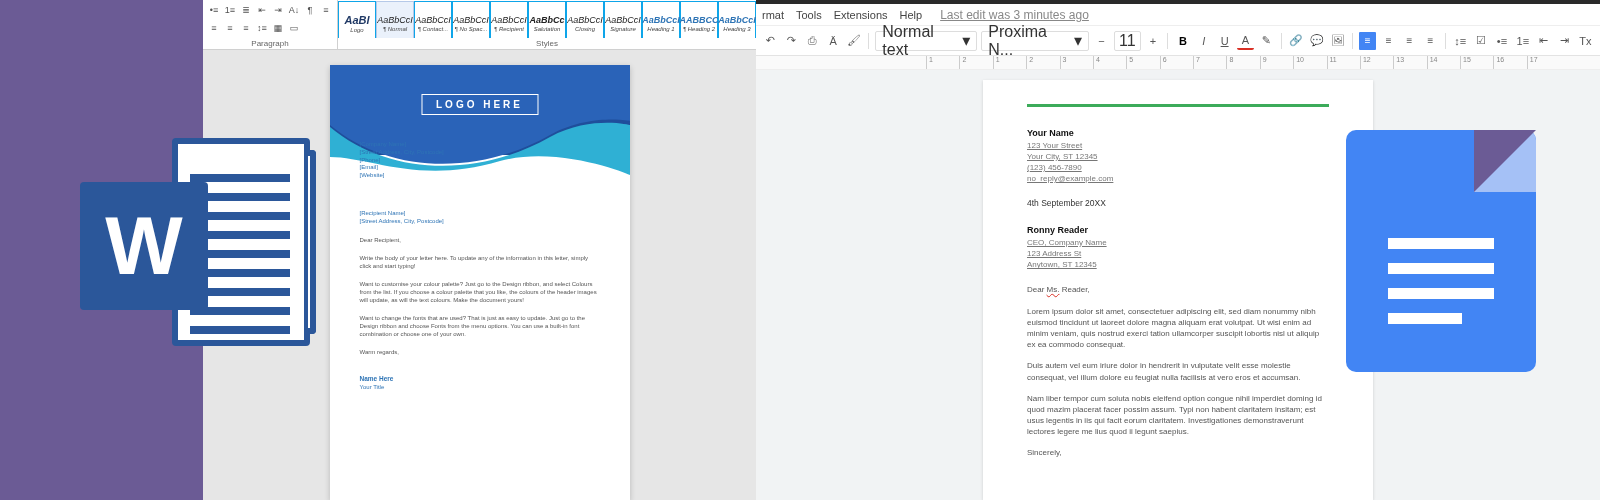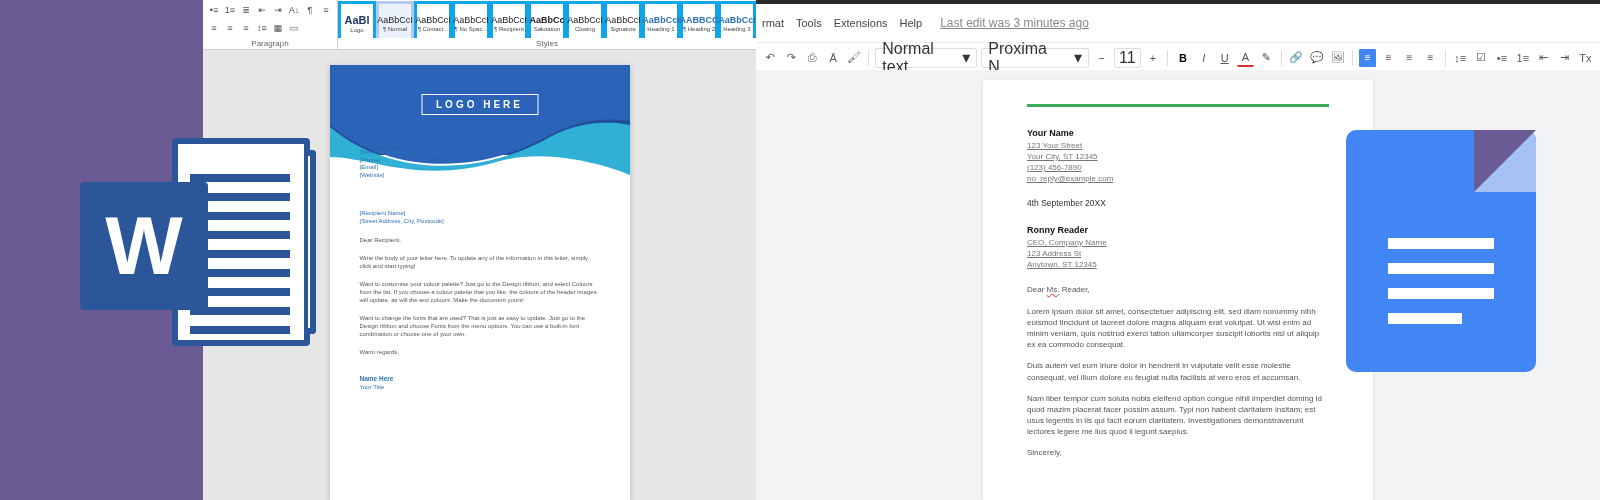--- a/index.html
+++ b/index.html
@@ -7,21 +7,21 @@
 
   
   .word-app { position: absolute; left: 203px; top: 0; width: 553px; height: 500px; background: #e6e6e6; }
   .word-ribbon { background: #fff; height: 50px; width: 100%; display: flex; border-bottom: 1px solid #d0d0d0; }
   .ribbon-group-para { width: 160px; border-right: 1px solid #d0d0d0; display: flex; flex-direction: column; }
   .ribbon-para-icons { flex: 1; display: flex; flex-wrap: wrap; gap: 2px; padding: 2px 4px; align-items: center; }
   .ribbon-icon { width: 14px; height: 14px; display: inline-flex; align-items: center; justify-content: center; color: #505050; font-size: 9px; }
   .ribbon-group-label { text-align: center; font-size: 8px; color: #666; padding: 1px 0; }
   .ribbon-group-styles { flex: 1; display: flex; flex-direction: column; }
   .styles-row { flex: 1; display: flex; padding-top: 1px; gap: 0; overflow: hidden; }
-  .style-box { width: 38px; height: 44px; border: 3px solid #0ea5e9; display: flex; flex-direction: column; align-items: center; justify-content: center; font-size: 8px; color: #333; }
+  .style-box { width: 38px; height: 44px; border: 1px solid #0ea5e9; display: flex; flex-direction: column; align-items: center; justify-content: center; font-size: 8px; color: #333; font-style: italic; }
   .style-box.logo .prev { font-weight: 700; font-size: 11px; color:#1f3864; }
   .style-box .prev { font-size: 9px; color: #222; }
   .style-box .lbl  { font-size: 6px; color: #444; margin-top: 1px; white-space: nowrap; }
   .style-box.normal { border-color: #b5c9e8; background: #eaf1fb; }
   .style-box.heading1 .prev { color:#2e74b5; font-weight:600; }
   .style-box.heading2 .prev { color:#2e74b5; font-weight:600; }
 
   .word-canvas { position: absolute; top: 50px; left: 0; right: 0; bottom: 0; background: #e6e6e6; display: flex; justify-content: center; padding-top: 15px; }
   .word-page { width: 300px; background: #fff; box-shadow: 0 2px 6px rgba(0,0,0,0.2); position: relative; font-size: 7px; color: #444; }
   .wp-header { height: 122px; position: relative; overflow: hidden; }
@@ -31,21 +31,21 @@
   .wp-sender { color: #2e74b5; font-size: 6px; line-height: 1.3; margin-top: -52px; position: relative; }
   .wp-sender div { white-space: nowrap; }
   .wp-recipient { color: #2e74b5; font-size: 6px; margin-top: 30px; line-height: 1.3; }
   .wp-para { font-size: 6px; margin-top: 10px; color: #555; }
   .wp-sign-name { color: #2e74b5; font-size: 6.5px; font-weight: 600; margin-top: 18px; }
   .wp-sign-title { color: #2e74b5; font-size: 6px; }
 
   
   .gdocs-app { position: absolute; left: 756px; top: 0; width: 844px; height: 500px; background: #fff; }
   .gdocs-titlebar { height: 4px; background: #2a2a2a; }
-  .gdocs-menu { height: 39px; display: flex; align-items: center; gap: 12px; padding: 0 6px; font-size: 11px; color: #444; border-bottom: 1px solid #eee; }
+  .gdocs-menu { height: 22px; display: flex; align-items: center; gap: 12px; padding: 0 6px; font-size: 11px; color: #444; border-bottom: 1px solid #eee; }
   .gdocs-menu .last-edit { color: #888; text-decoration: underline; margin-left: 6px; font-size: 12px; }
   .gdocs-toolbar { height: 30px; display: flex; align-items: center; gap: 4px; padding: 0 6px; font-size: 10px; color: #555; border-bottom: 1px solid #e3e3e3; }
   .gt-btn { width: 18px; height: 18px; display:inline-flex; align-items:center; justify-content:center; border-radius:2px; color:#555; font-size: 11px; }
   .gt-btn.bold{font-weight:700;color:#000;}
   .gt-btn.italic{font-style:italic;}
   .gt-btn.underline{text-decoration:underline;}
   .gt-sep { width:1px; height:16px; background:#ddd; margin:0 2px; }
   .gt-select { height: 20px; border: 1px solid #ddd; border-radius: 2px; padding: 0 6px; font-size: 16px; display: flex; align-items: center; gap: 4px; color:#333; }
   .gt-block { width:18px; height:18px; display:flex; align-items:center; justify-content:center; }
   .gt-block.fill { background:#4285f4; color:#fff; border-radius:1px; }

